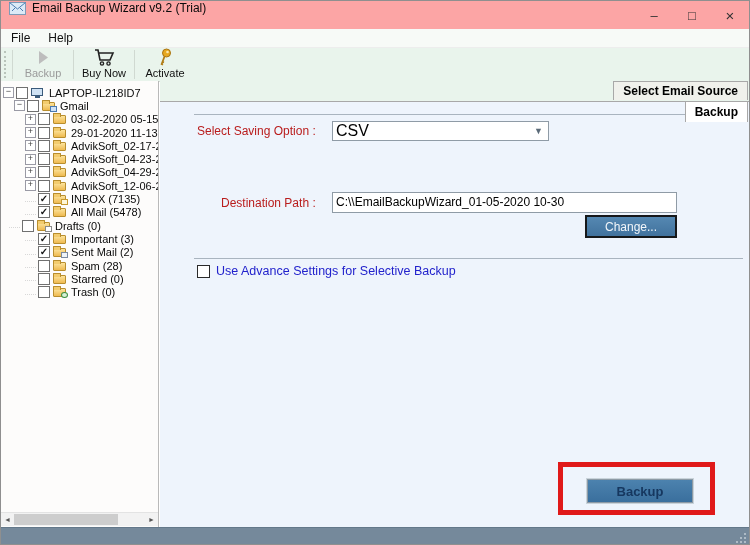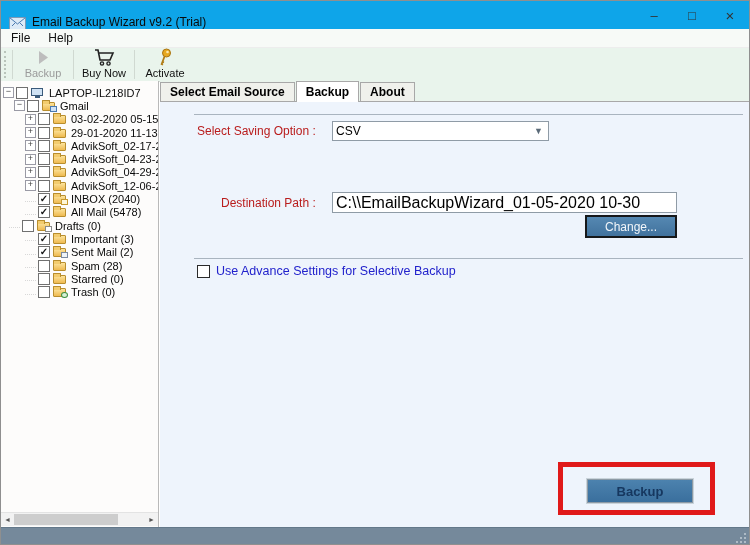--- a/index.html
+++ b/index.html
@@ -1,19 +1,19 @@
 <!DOCTYPE html>
 <html><head>
 <meta charset="utf-8">
 <style>
   html,body{margin:0;padding:0;background:#cfd6dc;font-family:"Liberation Sans",sans-serif;}
   .window{position:relative;width:748px;height:543px;background:#fff;border:1px solid #8f8f8f;overflow:hidden;}
 
   
-  .titlebar{position:absolute;left:0;top:0;width:100%;height:28px;background:#0ea5e9;border-bottom:4px solid #0ea5e9;display:flex;align-items:flex-end;}
+  .titlebar{position:absolute;left:0;top:0;width:100%;height:28px;background:#fca5a5;border-bottom:4px solid #0ea5e9;display:flex;align-items:flex-start;}
   .title-icon{width:17px;height:13px;margin:0 6px 0 8px;flex:0 0 auto;}
   .title-text{font-size:12px;color:#0a0a0a;}
   .win-controls{margin-left:auto;display:flex;height:100%;}
   .win-btn{width:38px;height:100%;display:flex;align-items:center;justify-content:center;font-size:13px;color:#333;cursor:default;}
   .win-btn.close{font-size:15px;}
 
   
   .menubar{position:absolute;left:0;top:28px;width:100%;height:19px;background:#f7faf7;border-bottom:1px solid #ededed;display:flex;align-items:center;padding-left:10px;box-sizing:border-box;}
   .menu-item{font-size:12px;color:#111;margin-right:18px;}
 
@@ -48,34 +48,34 @@
   .tree-label{font-size:11px;color:#0a0a0a;}
 
   
   .hscroll{position:absolute;left:0;bottom:1px;width:157px;height:13px;background:#f2f2f2;border-top:1px solid #e3e3e3;}
   .hs-arrow{position:absolute;top:0;width:13px;height:13px;display:flex;align-items:center;justify-content:center;font-size:7px;color:#555;}
   .hs-left{left:0;}  .hs-right{right:0;}
   .hs-thumb{position:absolute;left:13px;top:1px;width:104px;height:11px;background:#cdcdcd;}
 
   
   .rightpane{position:absolute;left:159px;top:0;width:589px;height:446px;background:#e9f4ec;}
-  .tabstrip{position:absolute;left:0;top:0;width:100%;height:21px;display:flex;align-items:flex-end;border-bottom:1px solid #a8a8a8;box-sizing:border-box;}
+  .tabstrip{position:absolute;left:0;top:0;width:100%;height:21px;display:flex;align-items:flex-end;border-bottom:1px solid #a8a8a8;box-sizing:border-box;flex-direction:column;}
   .tab{font-size:12px;font-weight:bold;color:#000;background:#f0f1ec;border:1px solid #a8a8a8;border-bottom:none;padding:2px 9px 2px 9px;margin-right:1px;height:14px;line-height:14px;}
   .tab.active{background:#ffffff;position:relative;padding-top:3px;padding-bottom:3px;top:1px;z-index:2;}
   .content{position:absolute;left:0;top:21px;width:100%;height:425px;background:#eef4fc;}
 
   .sep{position:absolute;height:1px;background:#a9b4bf;left:34px;width:549px;}
   .sep1{top:12px;} .sep2{top:156px;}
   .field-label{position:absolute;font-size:12px;color:#b91c1c;}
   .lbl-saving{left:37px;top:22px;}
   .lbl-dest{left:61px;top:94px;}
   .dropdown{position:absolute;left:172px;top:19px;width:217px;height:20px;background:#fff;border:1px solid #8f9ba6;box-sizing:border-box;display:flex;align-items:center;}
-  .dropdown .dd-value{font-size:12px;color:#000;padding-left:3px;flex:1;}
+  .dropdown .dd-value{font-size:16px;color:#000;padding-left:3px;flex:1;}
   .dropdown .dd-chevron{font-size:9px;color:#5a6a78;padding-right:5px;}
-  .textinput{position:absolute;left:172px;top:90px;width:345px;height:21px;background:#fff;border:1px solid #8f9ba6;box-sizing:border-box;font-size:16px;color:#000;line-height:19px;padding-left:3px;white-space:nowrap;overflow:hidden;}
+  .textinput{position:absolute;left:172px;top:90px;width:345px;height:21px;background:#fff;border:1px solid #8f9ba6;box-sizing:border-box;font-size:12px;color:#000;line-height:19px;padding-left:3px;white-space:nowrap;overflow:hidden;}
   .btn-change{position:absolute;left:425px;top:113px;width:92px;height:23px;background:linear-gradient(#5588b2,#41729d);border:2px solid #16181a;box-sizing:border-box;color:#f2f6fa;font-size:12px;display:flex;align-items:center;justify-content:center;}
   .adv-row{position:absolute;left:37px;top:162px;display:flex;align-items:center;}
   .adv-cb{width:11px;height:11px;border:1px solid #2a2a2a;background:#fff;margin-right:6px;flex:0 0 auto;}
   .adv-label{font-size:12.5px;font-weight:normal;color:#2222cc;}
   .btn-backup{position:absolute;left:427px;top:377px;width:106px;height:24px;background:linear-gradient(#4c82ae,#3a6f9d);border:1px solid #8d9aa5;box-shadow:0 0 0 1px #c9d3da;color:#16375f;font-weight:bold;font-size:13px;display:flex;align-items:center;justify-content:center;box-sizing:border-box;}
   .red-rect{position:absolute;left:398px;top:360px;width:147px;height:43px;border:5px solid #e01919;}
 
   
   .statusbar{position:absolute;left:0;top:526px;width:100%;height:17px;background:#75899b;border-top:1px solid #63788a;}
   .grip{position:absolute;right:3px;bottom:2px;width:10px;height:10px;}
@@ -215,21 +215,21 @@
             </span>
             <span class="tree-label">AdvikSoft_12-06-2019</span>
           </div>
           <div class="tree-row" style="padding-left: 24px;">
             <span class="exp-spacer"></span>
             <span class="tcb">✓</span>
             <span class="ticon inbox">
               <span class="fold"></span>
               <b></b>
             </span>
-            <span class="tree-label">INBOX (2040)</span>
+            <span class="tree-label">INBOX (7135)</span>
           </div>
           <div class="tree-row" style="padding-left: 24px;">
             <span class="exp-spacer"></span>
             <span class="tcb">✓</span>
             <span class="ticon folder">
               <span class="fold"></span>
             </span>
             <span class="tree-label">All Mail (5478)</span>
           </div>
           <div class="tree-row" style="padding-left: 8px;">

